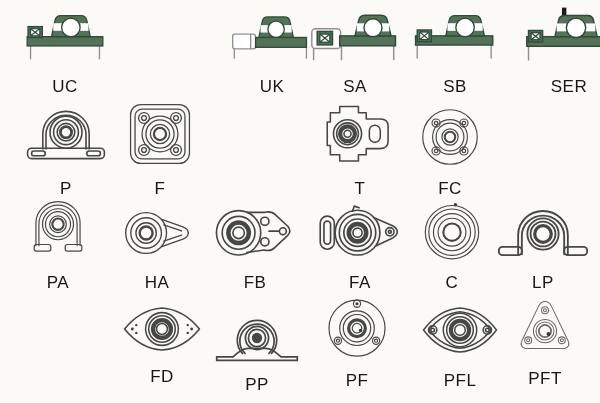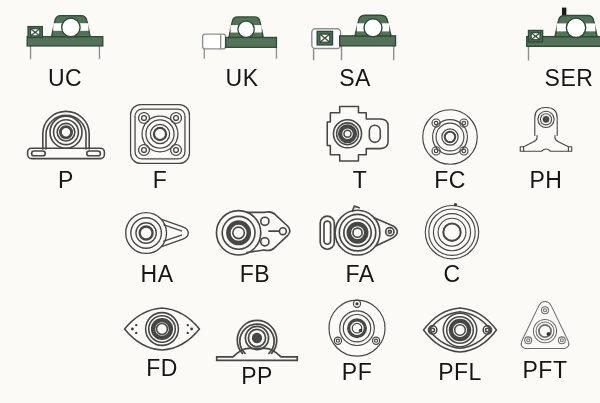--- a/index.html
+++ b/index.html
@@ -12,22 +12,22 @@
     font-family:"Liberation Sans", sans-serif;
   }
   .cell{
     position:absolute;
     width:100px;
     margin:0;
     display:flex;flex-direction:column;align-items:center;
   }
   .draw{display:flex;align-items:flex-end;justify-content:center;}
   .cap{
-    margin-top:1px;
-    font-size:23px;
+    margin-top:13px;
+    font-size:17px;
     color:#161616;
     text-align:center;
     letter-spacing:0.5px;
   }
   
   .grn{fill:#547258;stroke:#2f4a38;stroke-width:1.6;}
   .wht{fill:#ffffff;stroke:none;}
   .ball{fill:#ffffff;stroke:#2f4a38;stroke-width:1.6;}
   .xw{fill:#ffffff;stroke:#2f4a38;stroke-width:1.4;}
   .xl{stroke:#2f4a38;stroke-width:1.4;fill:none;}
@@ -57,21 +57,21 @@
         <circle class="ball" cx="57" cy="22" r="11"></circle>
         <rect class="grn" x="6" y="21" width="17" height="13"></rect>
         <rect class="xw" x="9" y="23.5" width="11" height="8.5"></rect>
         <path class="xl" d="M9,23.5 L20,32 M20,23.5 L9,32"></path>
       </svg>
     </div>
     <figcaption class="cap">UC</figcaption>
   </figure>
 
 
-  <figure class="cell" style="left:192px;top:4px">
+  <figure class="cell" style="left:222px;top:4px">
     <div class="draw" style="height:60px">
       <svg width="82" height="58" viewBox="0 0 100 62">
         <path class="shaft" d="M4,48 V60 M92,46 V60"></path>
         <rect class="outl" x="2" y="30" width="28" height="18" rx="3"></rect>
         <path class="shaft" d="M24,30 V48"></path>
         <rect class="grn" x="30" y="34" width="62" height="12"></rect>
         <path class="grn" d="M34,34 L38,15 Q39,9 45,9 H65 Q71,9 72,15 L76,34 Z"></path>
         <rect class="wht" x="36" y="19" width="38" height="9"></rect>
         <circle class="ball" cx="55" cy="24" r="10"></circle>
       </svg>
@@ -89,20 +89,35 @@
         <rect class="wht" x="52" y="18" width="36" height="9"></rect>
         <circle class="ball" cx="70" cy="23" r="10"></circle>
         <rect class="grn" x="8" y="27" width="17" height="15"></rect>
         <rect class="xw" x="11" y="30" width="11" height="9"></rect>
         <path class="xl" d="M11,30 L22,39 M22,30 L11,39"></path>
       </svg>
     </div>
     <figcaption class="cap">SA</figcaption>
   </figure>
 
+  <figure class="cell" style="left:405px;top:4px">
+    <div class="draw" style="height:60px">
+      <svg width="84" height="58" viewBox="0 0 100 62">
+        <path class="shaft" d="M5,43 V59 M93,43 V59"></path>
+        <rect class="grn" x="3" y="32" width="92" height="11"></rect>
+        <path class="grn" d="M39,32 L43,14 Q44,8 50,8 H74 Q80,8 81,14 L85,32 Z"></path>
+        <rect class="wht" x="41" y="17" width="42" height="9"></rect>
+        <circle class="ball" cx="62" cy="22" r="11"></circle>
+        <rect class="grn" x="5" y="25" width="17" height="14"></rect>
+        <rect class="xw" x="8" y="27.5" width="11" height="9"></rect>
+        <path class="xl" d="M8,27.5 L19,36.5 M19,27.5 L8,36.5"></path>
+      </svg>
+    </div>
+    <figcaption class="cap">SB</figcaption>
+  </figure>
 
   <figure class="cell" style="left:519px;top:2px">
     <div class="draw" style="height:62px">
       <svg width="88" height="60" viewBox="0 0 100 64">
         <path class="shaft" d="M4,46 V62 M94,46 V62"></path>
         <rect class="pin" x="42" y="2" width="5" height="12"></rect>
         <rect class="grn" x="2" y="35" width="94" height="11"></rect>
         <path class="grn" d="M34,35 L38,17 Q39,11 45,11 H71 Q77,11 78,17 L82,35 Z"></path>
         <rect class="wht" x="36" y="20" width="44" height="9"></rect>
         <circle class="ball" cx="58" cy="25" r="11"></circle>
@@ -182,34 +197,36 @@
           <circle class="ln" cx="74" cy="74" r="3"></circle>
         <circle class="ln" cx="50" cy="50" r="30"></circle>
         <circle class="ln" cx="50" cy="50" r="24"></circle>
         <circle class="ln" cx="50" cy="50" r="14"></circle>
         <circle class="bore" cx="50" cy="50" r="9"></circle>
       </svg>
     </div>
     <figcaption class="cap">FC</figcaption>
   </figure>
 
-  <figure class="cell" style="left:496px;top:100px">
-    <div class="draw" style="height:66px">
-      <svg width="56" height="62" viewBox="0 0 100 110">
-        <path class="ln" d="M30,56 V24 Q30,6 50,6 Q70,6 70,24 V56"></path>
-        <circle class="ln" cx="50" cy="27" r="14.5"></circle>
-        <circle class="ln" cx="50" cy="27" r="10"></circle>
-        <circle class="boreD" cx="50" cy="27" r="6"></circle>
-        <path class="ln" d="M34,56 V60 Q34,64 28,67 L10,76 H4 V84 H42 Q50,76 58,84 H96 V76 H90 L72,67 Q66,64 66,60 V56"></path>
-        <path class="ln" d="M10,76 V84 M90,76 V84"></path>
-      </svg>
-    </div>
-    <figcaption class="cap">PH</figcaption>
-  </figure>
-
+
+  <figure class="cell" style="left:8px;top:196px">
+    <div class="draw" style="height:64px">
+      <svg width="60" height="62" viewBox="0 0 100 104">
+        <path class="ln" d="M13,80 V42 A37,36 0 1 1 87,42 V80"></path>
+        <path class="ln" d="M18,80 V43 A32,31 0 1 1 82,43 V80"></path>
+        <circle class="ln" cx="50" cy="44" r="26"></circle>
+        <circle class="ln" cx="50" cy="44" r="21"></circle>
+        <circle class="ln" cx="50" cy="44" r="14"></circle>
+        <circle class="bore" cx="50" cy="44" r="9.5"></circle>
+        <rect class="ln" x="10" y="78" width="28" height="11" rx="4"></rect>
+        <rect class="ln" x="62" y="78" width="28" height="11" rx="4"></rect>
+      </svg>
+    </div>
+    <figcaption class="cap">PA</figcaption>
+  </figure>
 
   <figure class="cell" style="left:107px;top:202px">
     <div class="draw" style="height:58px">
       <svg width="68" height="54" viewBox="0 0 100 78">
         <circle class="ln" cx="34" cy="39" r="30"></circle>
         <circle class="ln" cx="34" cy="39" r="22.5"></circle>
         <circle class="ln" cx="34" cy="39" r="15"></circle>
         <circle class="bore" cx="34" cy="39" r="9.5"></circle>
         <path class="ln" d="M57,19 L88,30 Q96,33 96,39 Q96,45 88,48 L57,59"></path>
         <path class="ln" d="M60,27 L86,36 M60,51 L86,42"></path>
@@ -261,20 +278,34 @@
         <circle class="ln" cx="50" cy="52" r="40"></circle>
         <circle class="ln" cx="50" cy="52" r="32"></circle>
         <circle class="ln" cx="50" cy="52" r="24"></circle>
         <circle class="bore" cx="50" cy="52" r="15"></circle>
         <circle class="dot" cx="56" cy="4.5" r="2.8"></circle>
       </svg>
     </div>
     <figcaption class="cap">C</figcaption>
   </figure>
 
+  <figure class="cell" style="left:493px;top:208px">
+    <div class="draw" style="height:52px">
+      <svg width="92" height="52" viewBox="0 0 100 56">
+        <path class="ln" d="M23,50 V29 A27,26 0 1 1 77,29 V50"></path>
+        <path class="ln" d="M27,50 V30 A23,22 0 1 1 73,30 V50"></path>
+        <circle class="ln" cx="50" cy="28" r="17"></circle>
+        <circle class="ln" cx="50" cy="28" r="13.5"></circle>
+        <circle class="bore" cx="50" cy="28" r="9"></circle>
+        <rect class="ln" x="2" y="42" width="25" height="9" rx="4"></rect>
+        <rect class="ln" x="73" y="42" width="25" height="9" rx="4"></rect>
+      </svg>
+    </div>
+    <figcaption class="cap">LP</figcaption>
+  </figure>
 
 
   <figure class="cell" style="left:112px;top:296px">
     <div class="draw" style="height:58px">
       <svg width="78" height="50" viewBox="0 0 100 64">
         <path class="ln" d="M2,32 Q22,7 50,5 Q78,7 98,32 Q78,57 50,59 Q22,57 2,32 Z"></path>
         <circle class="dot" cx="12" cy="32" r="1.8"></circle>
           <circle class="dot" cx="17" cy="27" r="1.5"></circle>
           <circle class="dot" cx="17" cy="37" r="1.5"></circle>
         <circle class="dot" cx="88" cy="32" r="1.8"></circle>

